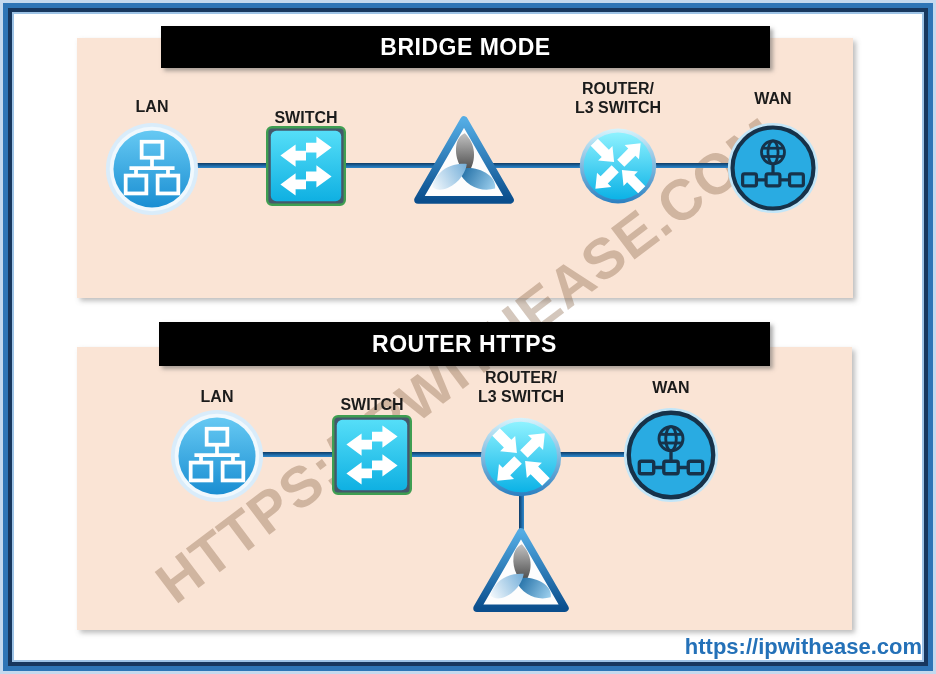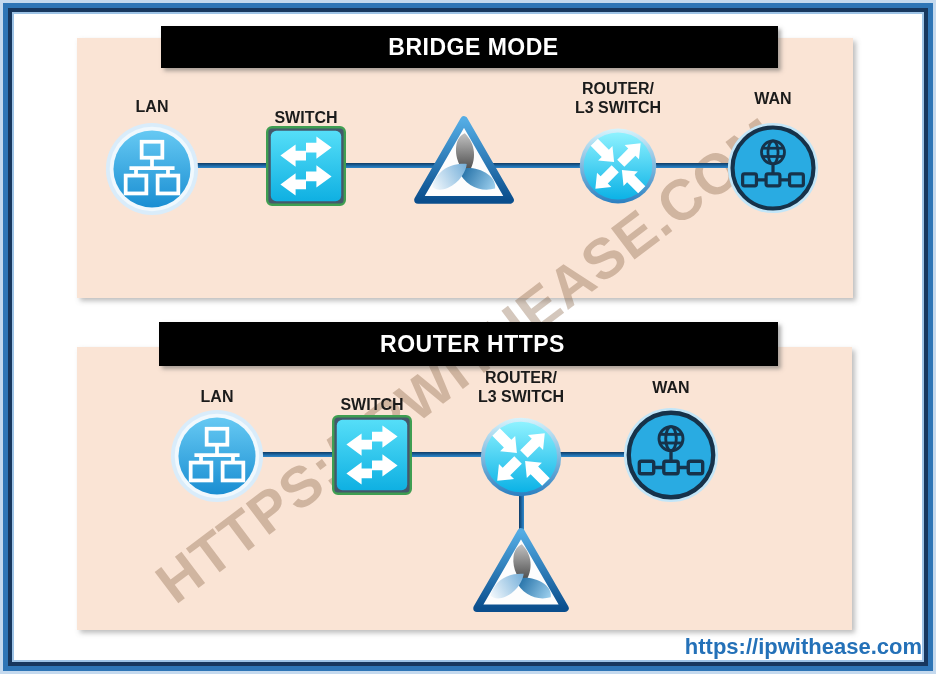--- a/index.html
+++ b/index.html
@@ -23,21 +23,20 @@
     position:absolute;left:468px;top:360px;z-index:2;
     transform:translate(-50%,-50%) rotate(-37deg);
     font-size:57px;font-weight:bold;letter-spacing:1px;white-space:nowrap;
     color:rgba(125,84,52,.33);
   }
   .title-bar{
     position:absolute;background:#000000;z-index:3;
     color:#ffffff;font-weight:bold;font-size:23px;letter-spacing:.5px;
     display:flex;align-items:center;justify-content:center;
     box-shadow:3px 3px 4px rgba(90,90,90,.5);
-    padding-left:8px;
   }
   .hline,.vline{position:absolute;z-index:3;}
   .hline{height:5px;background:linear-gradient(180deg,#0e3c66 0%,#2273b4 70%,#3187c6 100%);}
   .vline{width:5px;background:linear-gradient(90deg,#0e3c66 0%,#2273b4 70%,#3187c6 100%);}
   .icon{position:absolute;z-index:4;}
   .node-label{
     position:absolute;z-index:4;text-align:center;
     color:#1b1b1b;font-weight:bold;font-size:16px;line-height:19px;
   }
   .footer-url{

